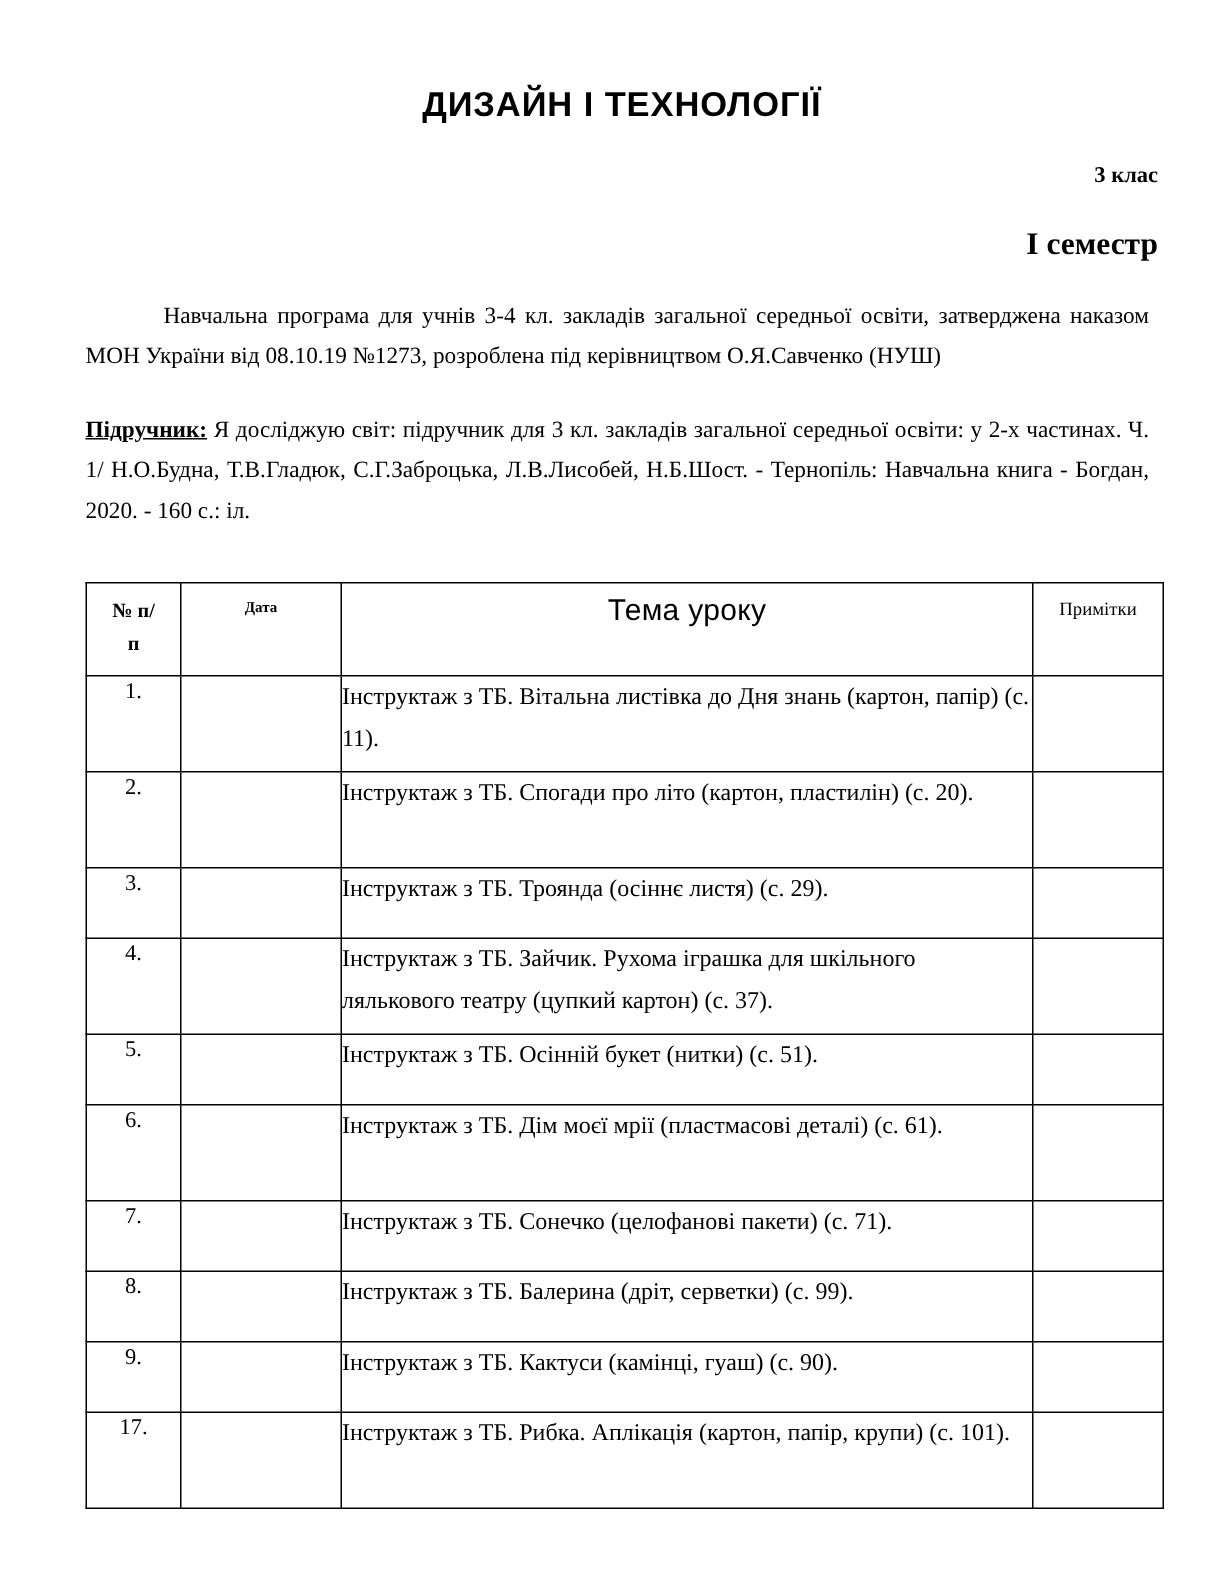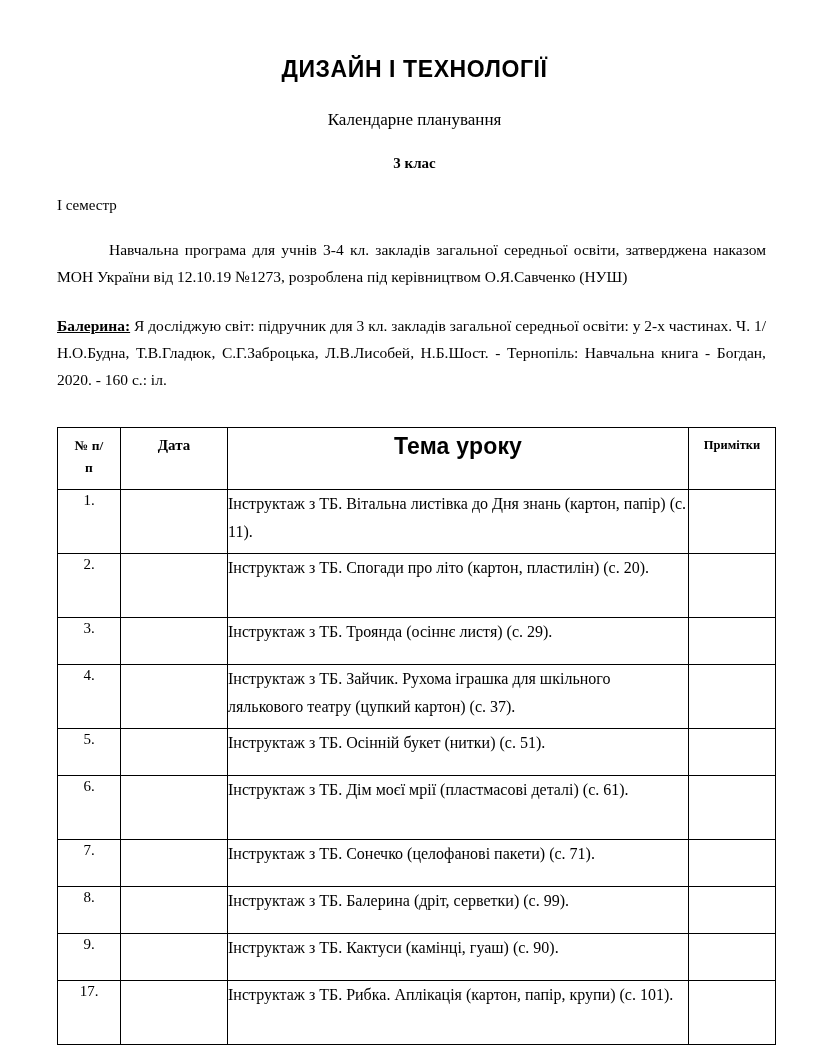--- a/index.html
+++ b/index.html
@@ -35,28 +35,28 @@
   }
   .doc-subtitle {
     font-size: 17px;
     text-align: center;
     margin: 26px 0 0 0;
     line-height: 1.2;
   }
   .doc-grade {
     font-size: 15px;
     font-weight: bold;
-    text-align: center;
+    text-align: right;
     margin: 24px 0 0 0;
     line-height: 1.2;
   }
   .doc-term {
-    font-size: 15px;
-    font-weight: normal;
-    text-align: left;
+    font-size: 21px;
+    font-weight: bold;
+    text-align: right;
     margin: 24px 0 0 0;
     line-height: 1.2;
   }
 
   
   .para {
     font-size: 15.5px;
     line-height: 27px;
     text-align: justify;
     margin: 22px 0 0 0;
@@ -95,34 +95,34 @@
   .th-inner {
     padding: 7px 4px 0 4px;
     text-align: center;
   }
   .th-num {
     font-size: 13.5px;
     font-weight: bold;
     line-height: 22px;
   }
   .th-date {
-    font-size: 15px;
+    font-size: 10px;
     font-weight: bold;
     line-height: 20px;
   }
   .th-topic {
     font-family: "Liberation Sans", "DejaVu Sans", sans-serif;
-    font-size: 23px;
-    font-weight: bold;
+    font-size: 20px;
+    font-weight: normal;
     line-height: 22px;
     letter-spacing: 0.2px;
   }
   .th-notes {
     font-size: 12.5px;
-    font-weight: bold;
+    font-weight: normal;
     line-height: 20px;
   }
 
   tbody tr.row-1line td { height: 46px; }
   tbody tr.row-2line td { height: 63px; }
 
   .cell-num {
     text-align: center;
     font-size: 15px;
     line-height: 20px;
@@ -137,27 +137,26 @@
   .cell-blank {
     padding: 0;
   }
 </style>
 </head>
 <body>
 
 <div class="page">
 
   <h1 class="doc-title">ДИЗАЙН І ТЕХНОЛОГІЇ</h1>
-  <div class="doc-subtitle">Календарне планування</div>
   <div class="doc-grade">3 клас</div>
   <div class="doc-term">І семестр</div>
 
-  <p class="para indented">Навчальна програма для учнів 3-4 кл. закладів загальної середньої освіти, затверджена наказом МОН України від 12.10.19 №1273, розроблена під керівництвом О.Я.Савченко (НУШ)</p>
-
-  <p class="para"><span class="para-lead">Балерина:</span><span> Я досліджую світ: підручник для 3 кл. закладів загальної середньої освіти: у 2-х частинах. Ч. 1/ Н.О.Будна, Т.В.Гладюк, С.Г.Заброцька, Л.В.Лисобей, Н.Б.Шост. - Тернопіль: Навчальна книга - Богдан,  2020. - 160 с.: іл.</span></p>
+  <p class="para indented">Навчальна програма для учнів 3-4 кл. закладів загальної середньої освіти, затверджена наказом МОН України від 08.10.19 №1273, розроблена під керівництвом О.Я.Савченко (НУШ)</p>
+
+  <p class="para"><span class="para-lead">Підручник:</span><span> Я досліджую світ: підручник для 3 кл. закладів загальної середньої освіти: у 2-х частинах. Ч. 1/ Н.О.Будна, Т.В.Гладюк, С.Г.Заброцька, Л.В.Лисобей, Н.Б.Шост. - Тернопіль: Навчальна книга - Богдан,  2020. - 160 с.: іл.</span></p>
 
   <table class="plan-table">
     <colgroup>
       <col class="col-num">
       <col class="col-date">
       <col class="col-topic">
       <col class="col-notes">
     </colgroup>
     <thead>
       <tr>

